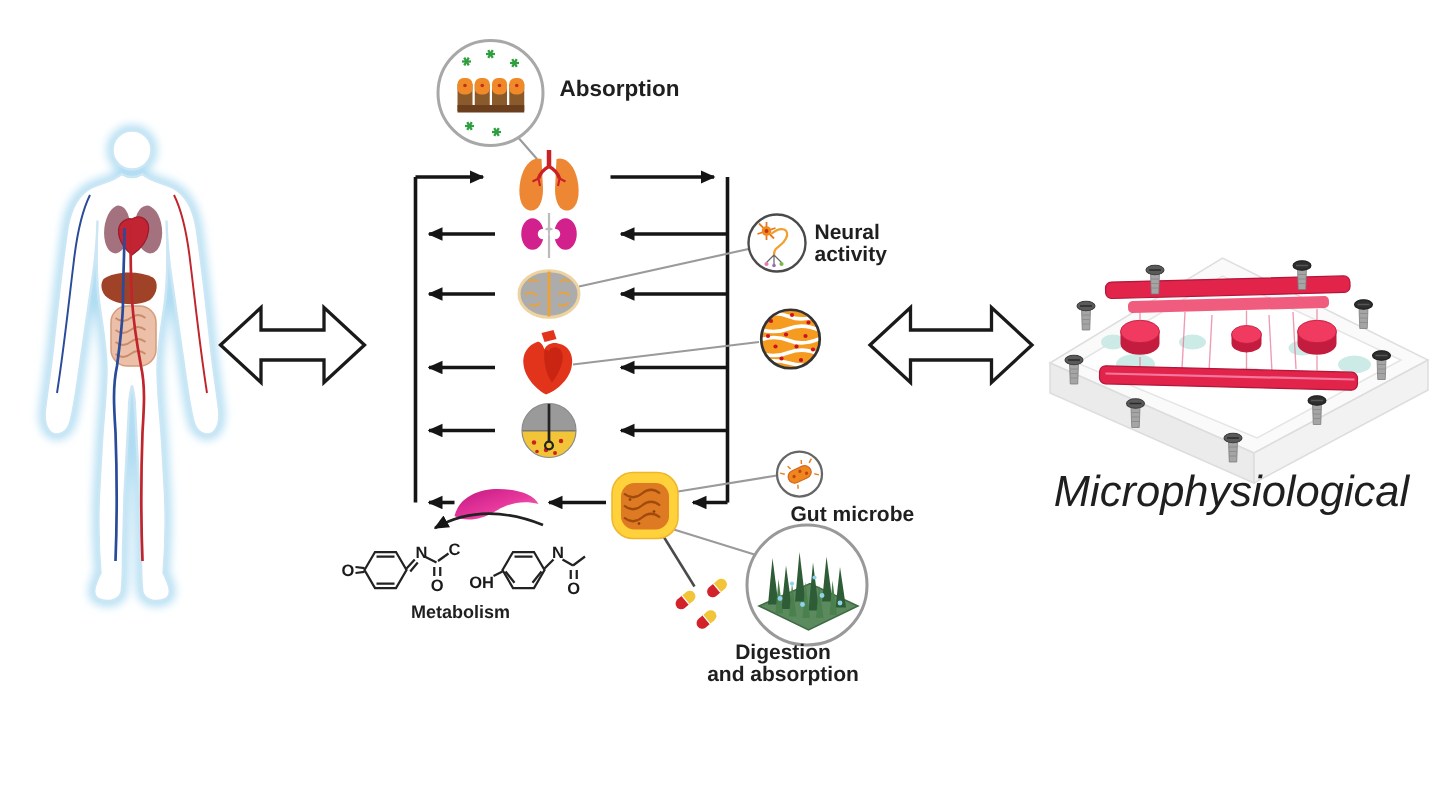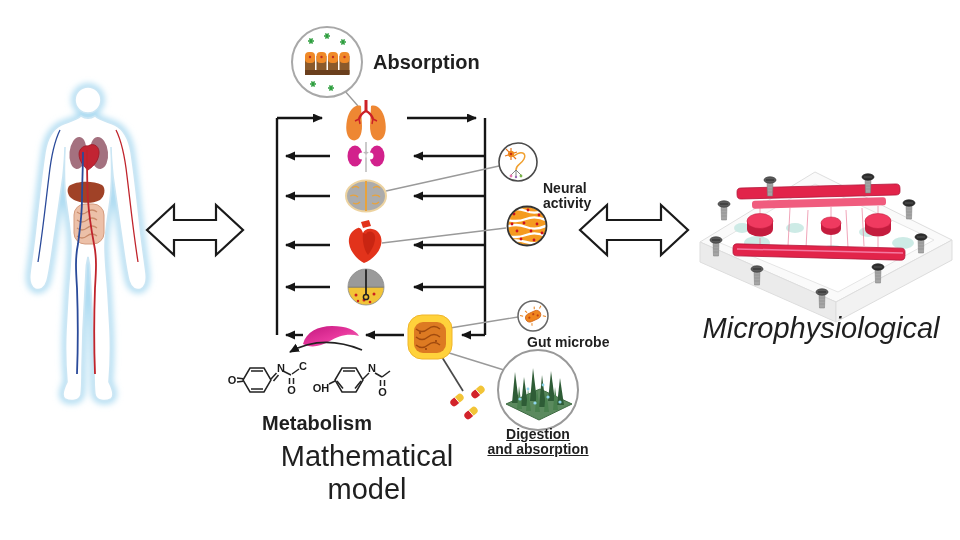--- a/index.html
+++ b/index.html
@@ -452,39 +452,35 @@
             <path d="M-3,2 L-2.5,16 L2.5,16 L3,2 z" fill="#A5A5A5" stroke="#7A7A7A" stroke-width="0.5"></path>
             <path d="M-2.7,6 H2.7 M-2.6,9 H2.6 M-2.5,12 H2.5" stroke="#8A8A8A" stroke-width="0.6"></path>
             <ellipse rx="6" ry="3.2" fill="#5A5A5A" stroke="#3A3A3A" stroke-width="0.7"></ellipse>
             <line x1="-4" y1="0" x2="4" y2="0" stroke="#2A2A2A"></line>
           </g>
     </g>
   </g>
 </svg>
 
 
-<div class="lbl big center" style="left:247px;top:440px;width:240px;">
-  <div>Mathematical</div>
-  <div>model</div>
-</div>
 
 <div class="lbl big center" style="left:690px;top:312px;width:262px;font-style:italic;">
   <div>Microphysiological</div>
 </div>
 
-<div class="lbl callout" style="left:373px;top:52px;font-size:20px;">Absorption</div>
-
-<div class="lbl callout" style="left:543px;top:147px;margin-top:34px;">
+<div class="lbl callout" style="left:373px;top:52px;font-size:15px;">Absorption</div>
+
+<div class="lbl callout" style="left:543px;top:147px;">
   <div>Neural</div>
   <div>activity</div>
 </div>
 
 
 <div class="lbl callout" style="left:501px;top:335px;margin-left:26px;">Gut microbe</div>
 
-<div class="lbl callout center" style="left:472px;top:427px;width:132px;text-decoration:underline;">
+<div class="lbl callout center" style="left:456px;top:427px;width:132px;">
   <div>Digestion</div>
   <div>and absorption</div>
 </div>
 
-<div class="lbl callout center" style="left:262px;top:402px;width:90px;font-size:20px;margin-top:11px;">Metabolism</div>
+<div class="lbl callout center" style="left:262px;top:402px;width:90px;font-size:12px;">Metabolism</div>
 
 </div>
 
 </body></html>

